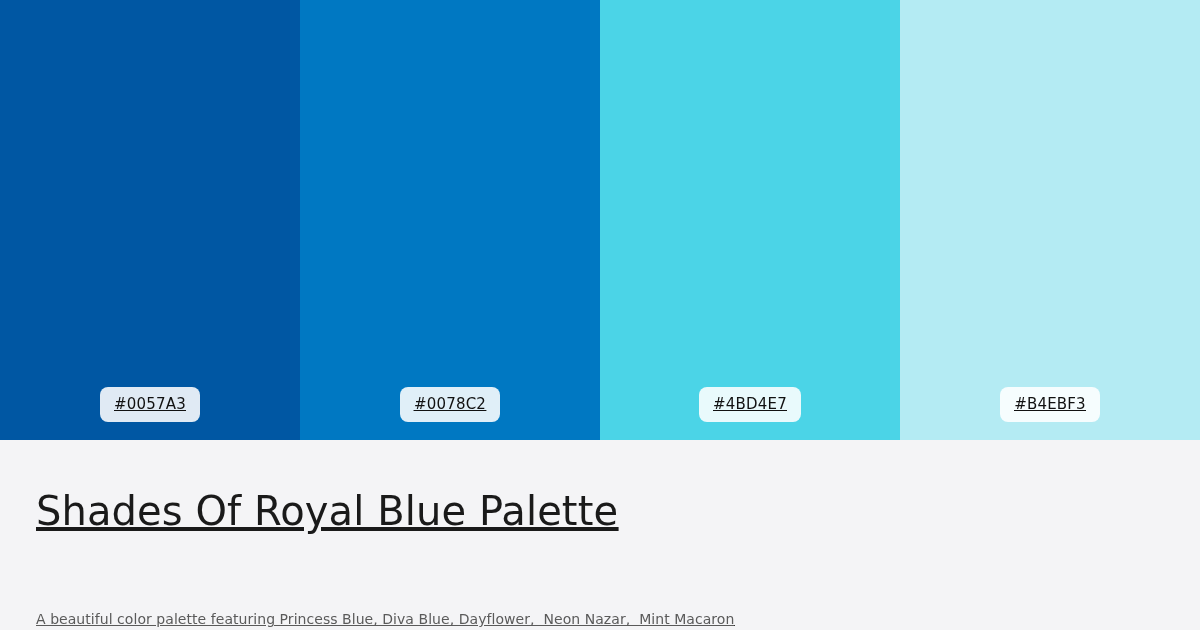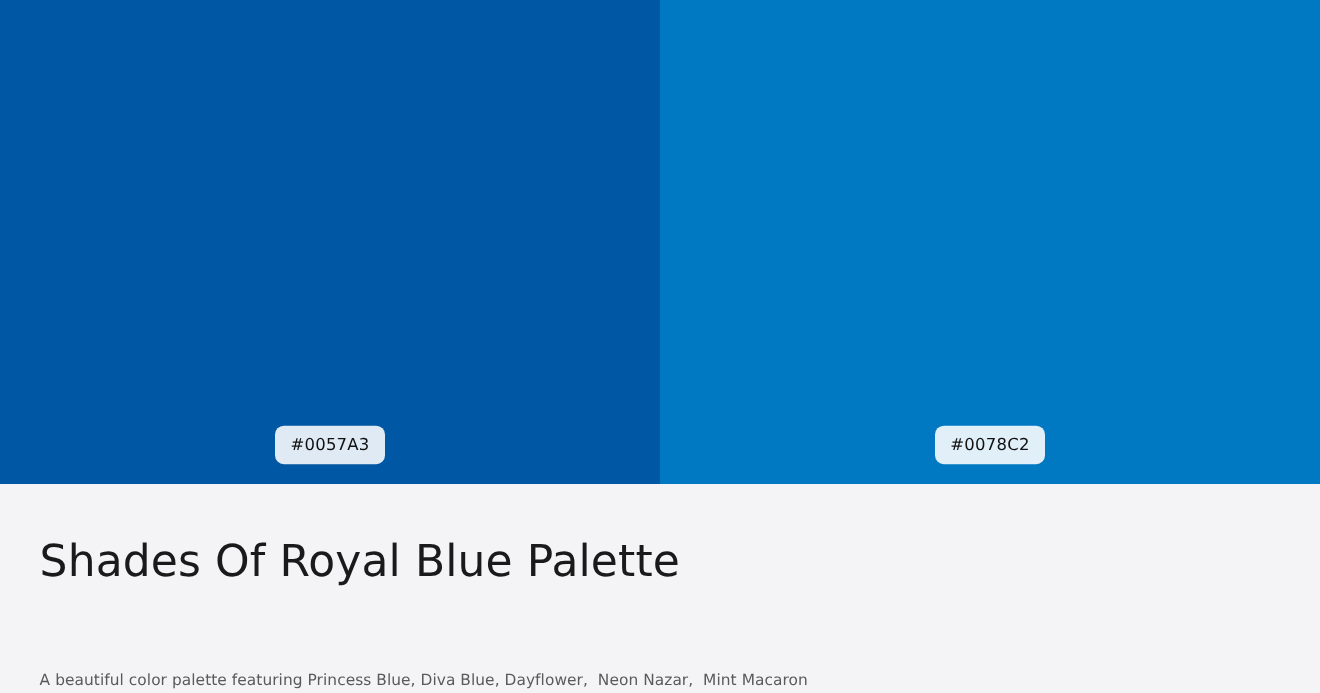--- a/index.html
+++ b/index.html
@@ -1,16 +1,16 @@
 <!DOCTYPE html>
 <html><head>
 <meta charset="utf-8">
 <title>Color Palette</title>
 <style>
-  * { margin: 0; padding: 0; box-sizing: border-box; }
+  * { margin: 0; padding: 0; box-sizing: border-box; text-decoration: underline; }
 
   html, body {
     width: 1200px;
     height: 630px;
     overflow: hidden;
   }
 
   body {
     font-family: "DejaVu Sans", "Liberation Sans", sans-serif;
     background: #f4f4f6;
@@ -94,21 +94,27 @@
 
     <div class="swatch" style="background-color: rgb(0, 87, 163);">
       <div class="swatch-chip">#0057A3</div>
     </div>
 
     <div class="swatch" style="background-color: rgb(0, 120, 194);">
       <div class="swatch-chip">#0078C2</div>
     </div>
 
 
+    <div class="swatch" style="background-color: rgb(75, 212, 231);">
+      <div class="swatch-chip">#4BD4E7</div>
+    </div>
 
+    <div class="swatch" style="background-color: rgb(180, 235, 243);">
+      <div class="swatch-chip">#B4EBF3</div>
+    </div>
 
   </div>
 
   <div class="footer" style="background-color: rgb(244, 244, 246); justify-content: space-between;">
     <div class="palette-title">Shades Of Royal Blue Palette</div>
     <div class="palette-subtitle">A beautiful color palette featuring Princess Blue, Diva Blue, Dayflower,  Neon Nazar,  Mint Macaron</div>
   </div>
 
 </div>
 

